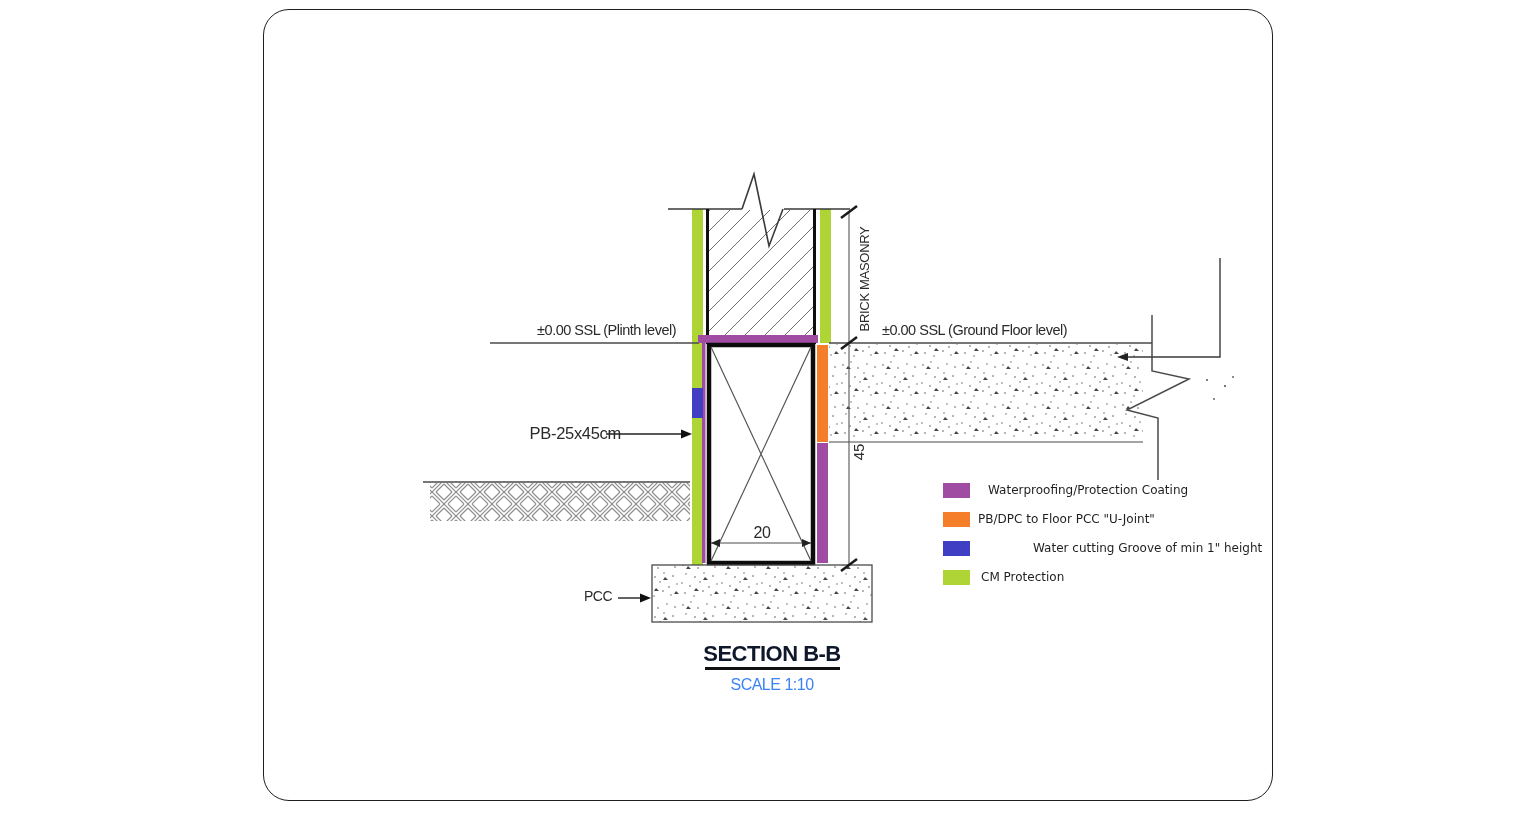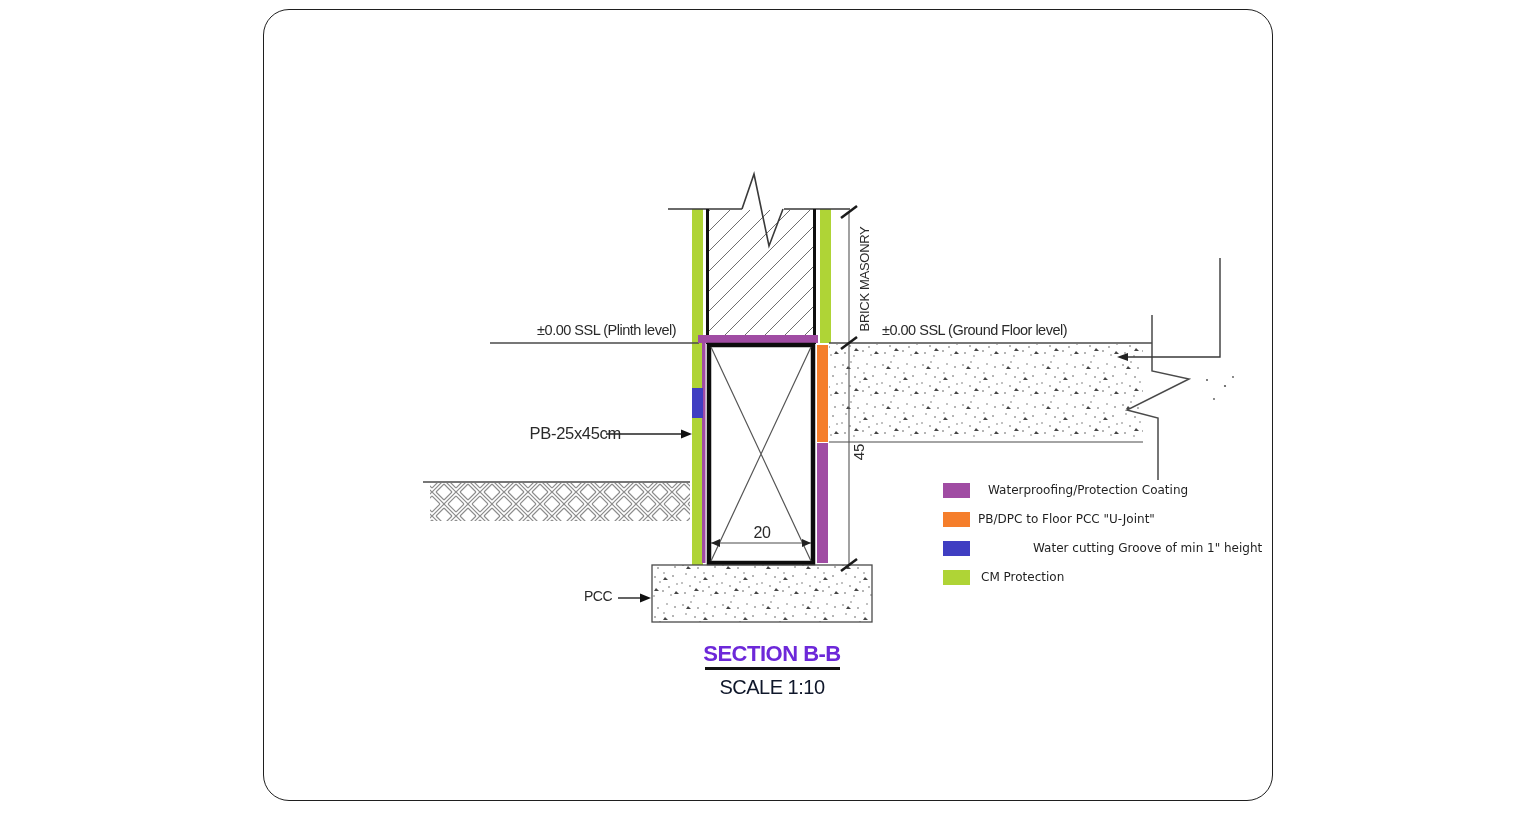--- a/index.html
+++ b/index.html
@@ -15,23 +15,23 @@
   .subtitle .bracket{font-family:"Liberation Sans",sans-serif;font-size:21px;letter-spacing:-0.2px;}
   .cad{font-family:"Liberation Sans",sans-serif;letter-spacing:-0.5px;color:#2a2a2a;}
   .cad14{font-size:14.5px;text-align:right;}
   .note{font-family:"DejaVu Sans",sans-serif;font-size:12.5px;color:#333;
         line-height:17px;text-align:center;}
   .legend-label{font-family:"DejaVu Sans",sans-serif;font-size:12px;color:#1f1f1f;}
   .rot{position:absolute;width:0;height:0;}
   .rot > span{display:inline-block;transform:translate(-50%,-50%) rotate(-90deg);
         white-space:nowrap;font-family:"Liberation Sans",sans-serif;color:#2a2a2a;}
   .section-title{font-family:"Liberation Sans",sans-serif;font-weight:bold;font-size:22px;
-        letter-spacing:-0.5px;color:#6d28d9;text-align:center;}
-  .section-scale{font-family:"Liberation Sans",sans-serif;font-size:20px;
         letter-spacing:-0.5px;color:#0f172a;text-align:center;}
+  .section-scale{font-family:"Liberation Sans",sans-serif;font-size:16px;
+        letter-spacing:-0.5px;color:#3b82f6;text-align:center;}
 </style>
 </head>
 <body>
 
 <div class="page">
   <div class="panel"></div>
 
   <svg class="drawing" width="1536" height="819" viewBox="0 0 1536 819">
     <defs>
       <pattern id="brickHatch" width="20" height="20" patternUnits="userSpaceOnUse">

